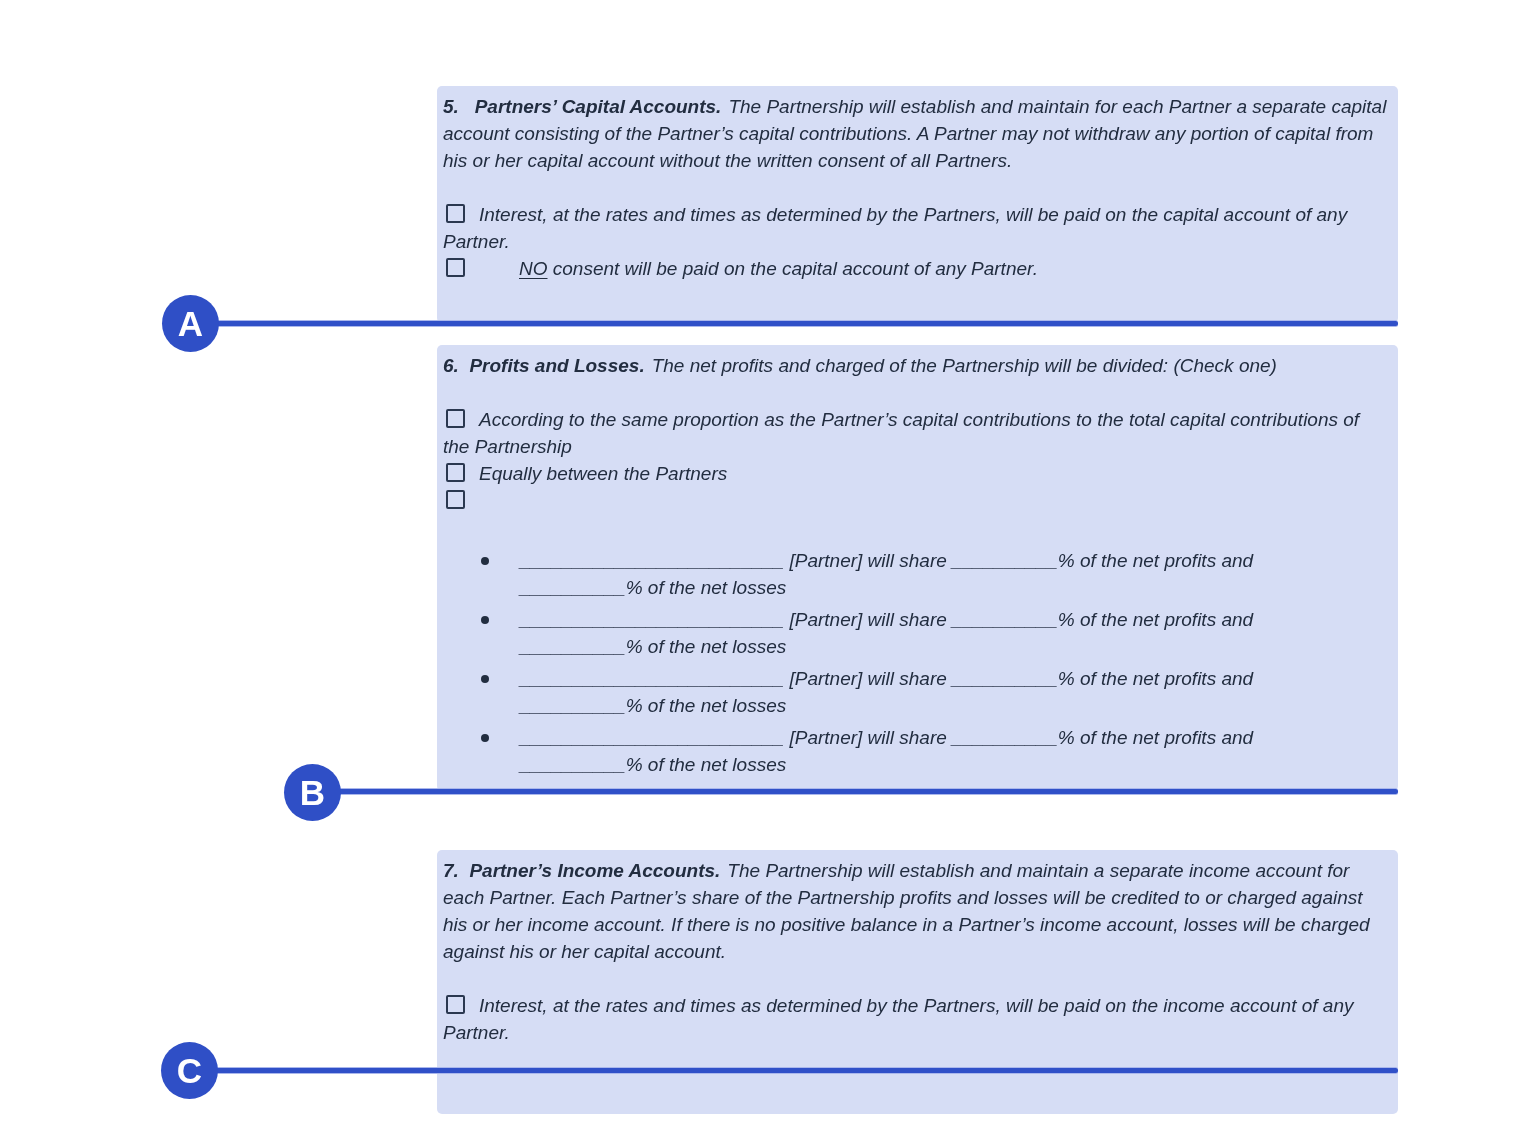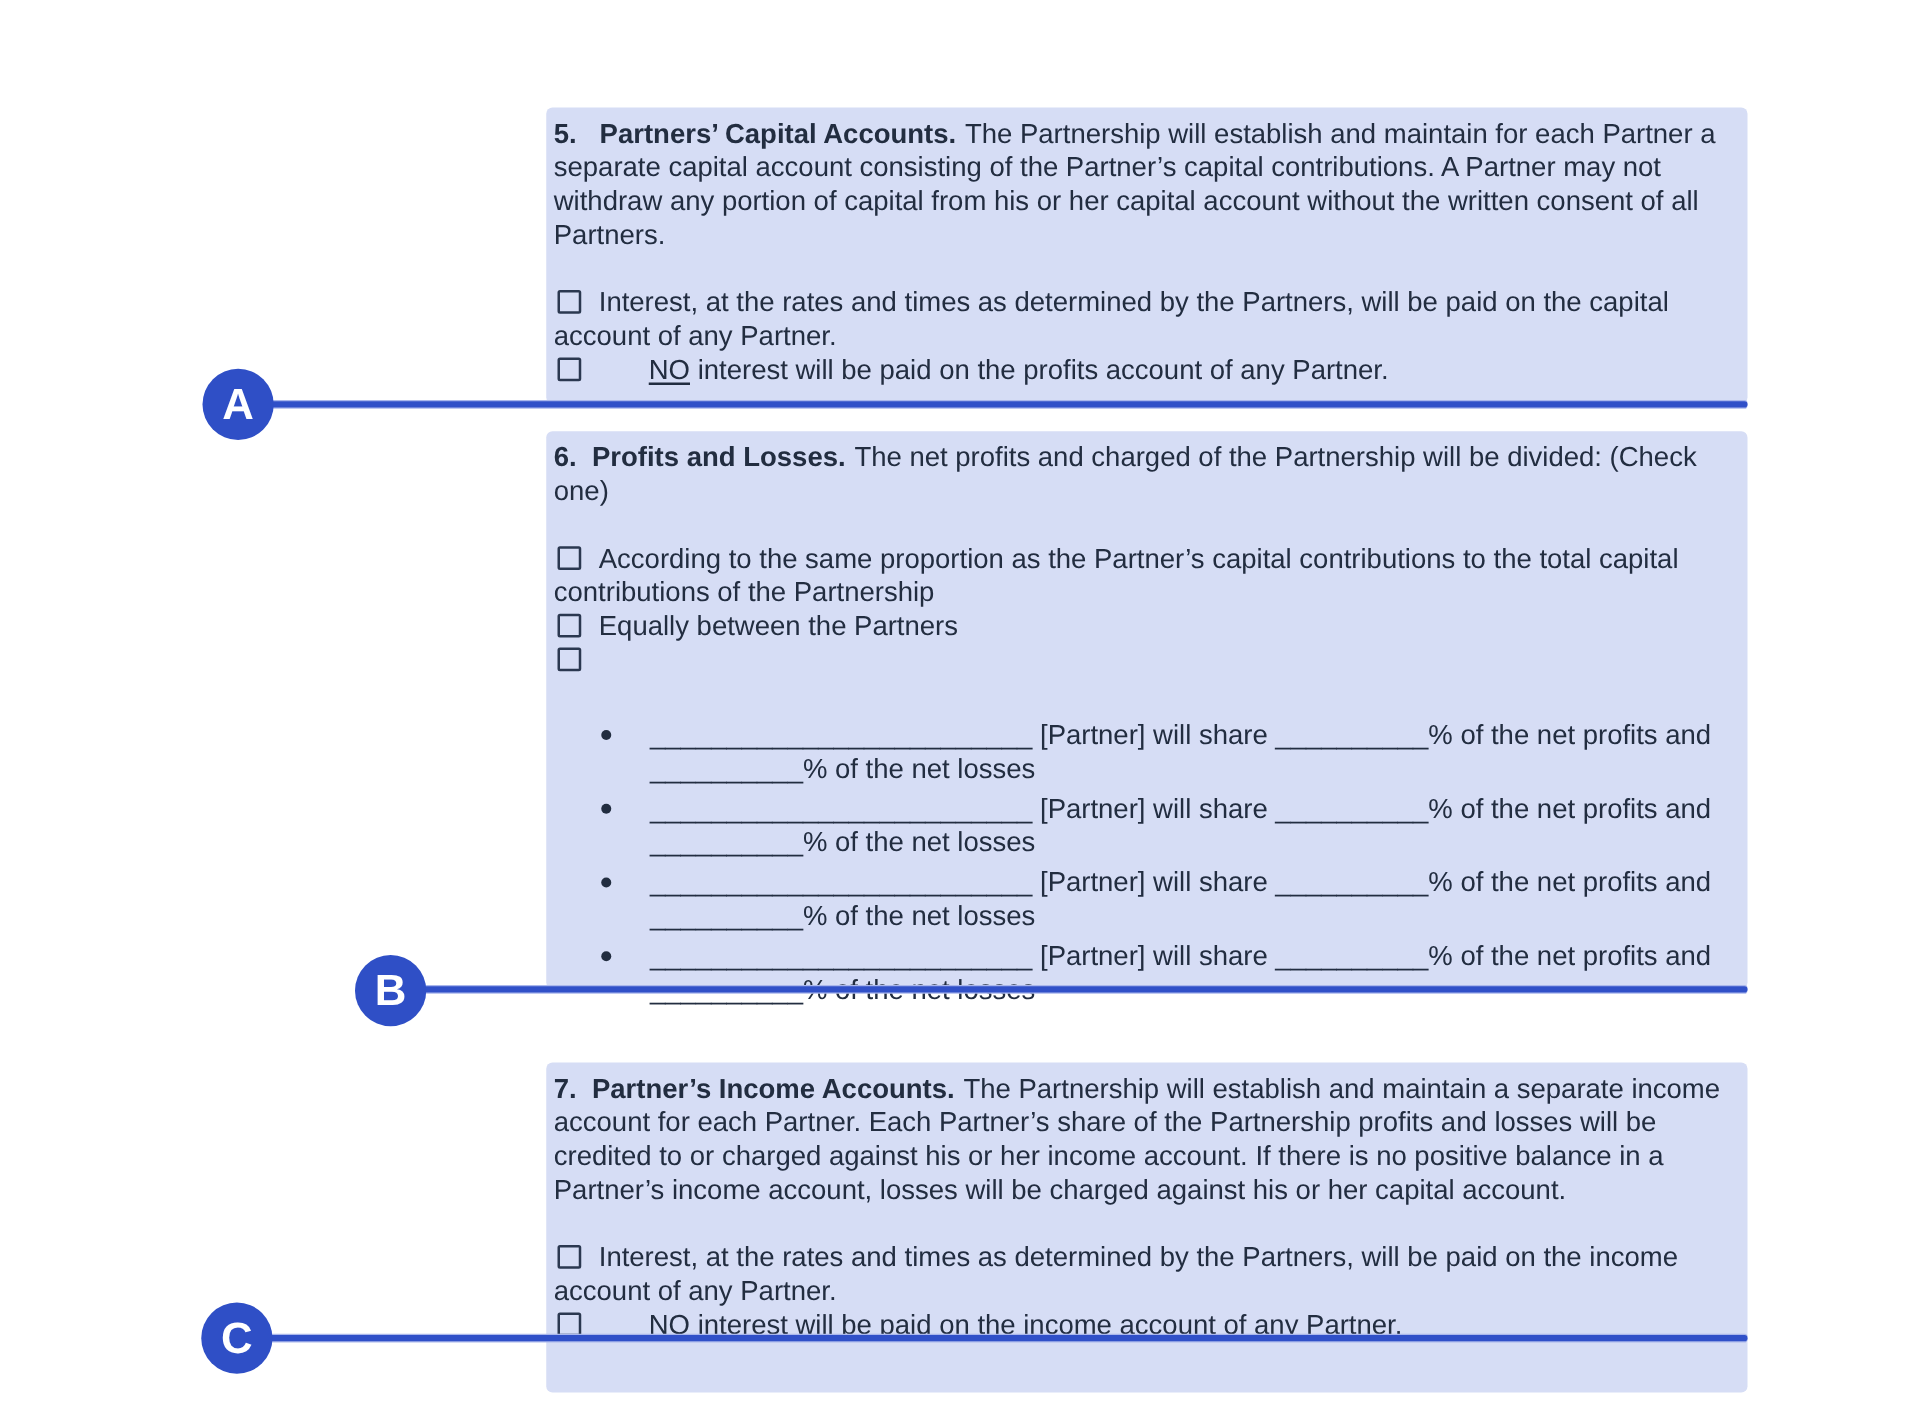--- a/index.html
+++ b/index.html
@@ -11,24 +11,25 @@
     overflow:hidden;
     font-family:"Liberation Sans", sans-serif;
     color:#222d40;
   }
   .section{
     position:absolute;
     left:437px;
     width:961px;
     background:#d6ddf5;
     border-radius:5px;
-    font-size:22px;
+    font-size:19px;
     line-height:27px;
     padding:7px 10px 0 6px;
     box-sizing:border-box;
+    font-style:italic;
   }
   #section-5{top:86px;height:237px;}
   #section-6{top:345px;height:446px;}
   #section-7{top:850px;height:264px;}
   .para{margin:0;}
   .h{font-weight:700;margin-right:7px;}
   .gap27{height:27px;}
   .gap33{height:33px;}
   .subhead{text-decoration:underline;text-underline-offset:3px;}
   .opt{margin:0;}
@@ -75,21 +76,21 @@
 </style>
 </head>
 <body>
 
 <div class="canvas">
 
   <div class="section" id="section-5">
     <p class="para"><span class="h">5.&nbsp;&nbsp; Partners’ Capital Accounts.</span><span>The Partnership will establish and maintain for each Partner a separate capital account consisting of the Partner’s capital contributions. A Partner may not withdraw any portion of capital from his or her capital account without the written consent of all Partners.</span></p>
     <div class="gap27"></div>
     <p class="opt"><span class="cb"></span><span>Interest, at the rates and times as determined by the Partners, will be paid on the capital account of any Partner.</span></p>
-    <p class="opt"><span class="cb"></span><span class="u">NO</span><span> interest will be paid on the profits account of any Partner.</span></p>
+    <p class="opt"><span class="cb"></span><span class="u">NO</span><span> consent will be paid on the capital account of any Partner.</span></p>
   </div>
 
   <div class="section" id="section-6">
     <p class="para"><span class="h">6.&nbsp; Profits and Losses.</span><span>The net profits and charged of the Partnership will be divided: (Check one)</span></p>
     <div class="gap27"></div>
     <p class="opt"><span class="cb"></span><span>According to the same proportion as the Partner’s capital contributions to the total capital contributions of the Partnership</span></p>
     <p class="opt"><span class="cb"></span><span>Equally between the Partners</span></p>
     <p class="opt"><span class="cb"></span></p>
     <div class="gap33"></div>
     <ul class="bullets">
@@ -113,21 +114,20 @@
         <div>_________________________ [Partner] will share __________% of the net profits and</div>
         <div>__________% of the net losses</div>
       </li>
     </ul>
   </div>
 
   <div class="section" id="section-7">
     <p class="para"><span class="h">7.&nbsp; Partner’s Income Accounts.</span><span>The Partnership will establish and maintain a separate income account for each Partner. Each Partner’s share of the Partnership profits and losses will be credited to or charged against his or her income account. If there is no positive balance in a Partner’s income account, losses will be charged against his or her capital account.</span></p>
     <div class="gap27"></div>
     <p class="opt"><span class="cb"></span><span>Interest, at the rates and times as determined by the Partners, will be paid on the income account of any Partner.</span></p>
-    <p class="opt"><span class="cb"></span><span class="u">NO</span><span> interest will be paid on the income account of any Partner.</span></p>
   </div>
 
   <div class="annot-line" id="line-a"></div>
   <div class="annot-line" id="line-b"></div>
   <div class="annot-line" id="line-c"></div>
 
   <div class="badge" id="badge-a">
       <span>A</span>
     </div>
   <div class="badge" id="badge-b">

